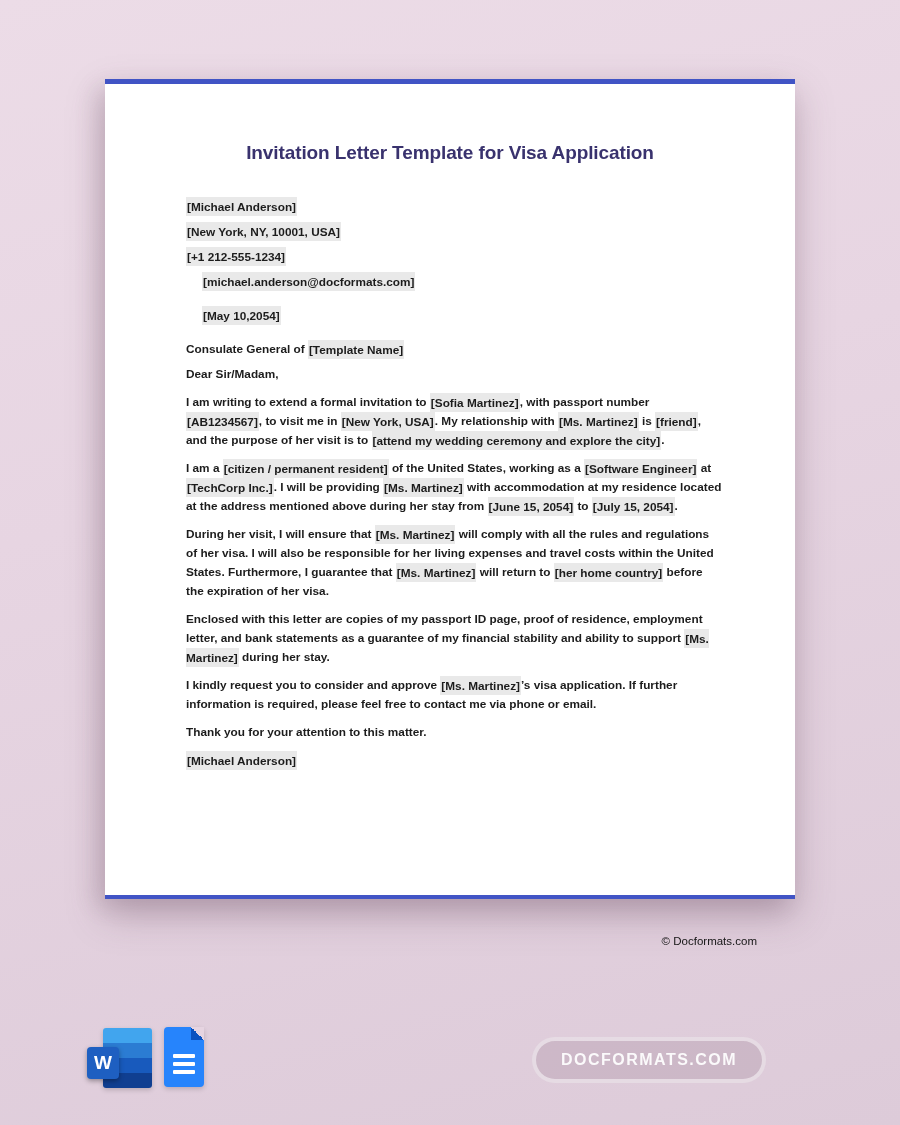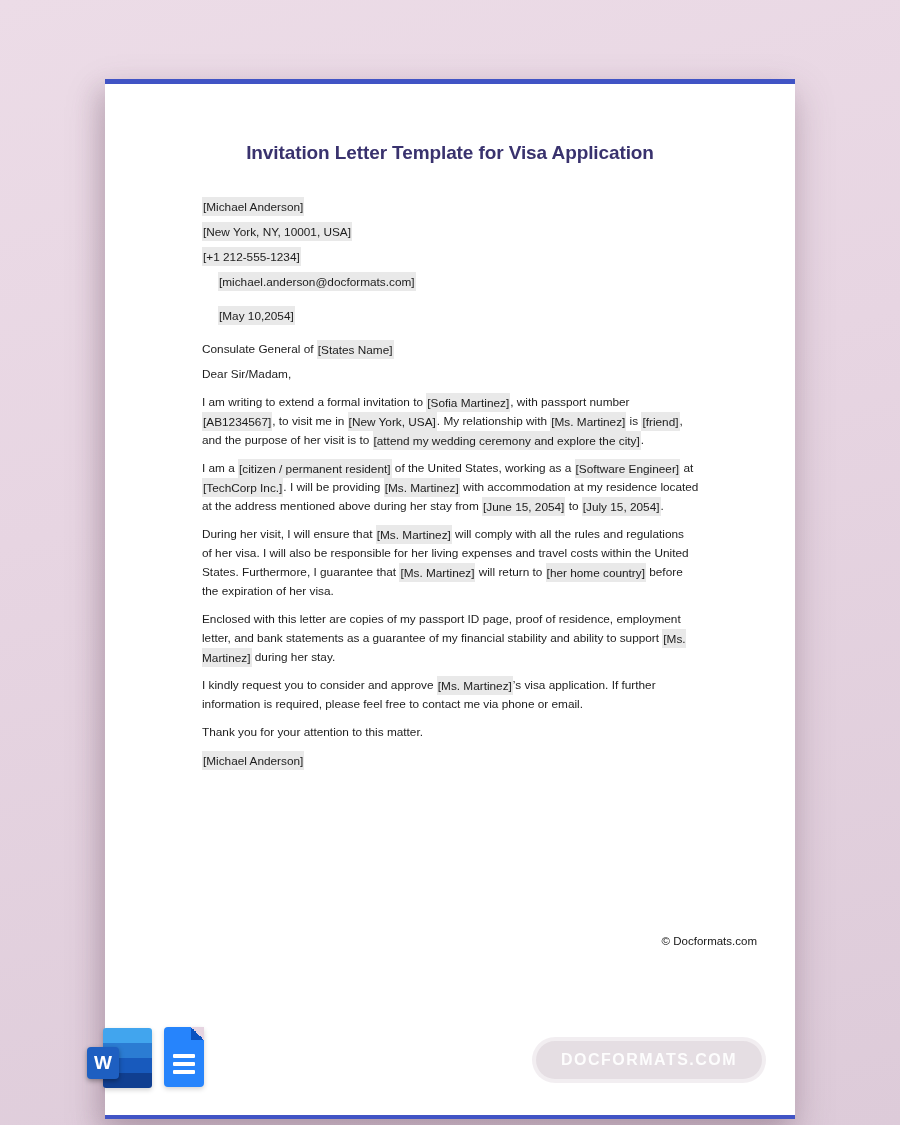--- a/index.html
+++ b/index.html
@@ -7,36 +7,36 @@
     width:900px;height:1125px;
     font-family:"Liberation Sans","DejaVu Sans",sans-serif;
     -webkit-font-smoothing:antialiased;
   }
   .stage{
     position:relative;width:900px;height:1125px;overflow:hidden;
     background:linear-gradient(165deg,#ecdce7 0%,#e7d5e2 40%,#ddcbd9 100%);
   }
   
   .doc-page{
-    position:absolute;left:105px;top:79px;width:690px;height:1040px;
+    position:absolute;left:105px;top:79px;width:690px;height:820px;
     box-sizing:border-box;background:#ffffff;
     border-top:5px solid var(--page-accent,#4154c5);
     border-bottom:4px solid var(--page-accent,#4154c5);
     box-shadow:0 16px 34px rgba(105,75,98,.34),-10px 8px 20px rgba(105,75,98,.14);
   }
   .doc-title{
     margin:57px 20px 0;text-align:center;
     font-size:19px;line-height:24px;font-weight:bold;letter-spacing:-.1px;
     color:var(--title-color,#39326e);
   }
   .doc-body{
     position:absolute;left:81px;top:113px;right:40px;
     font-size:11.8px;line-height:19px;color:var(--text-color,#1c1c1c);
   }
-  .para{margin:0 16px 9px;white-space:pre;}
+  .para{margin:0 0 9px;white-space:pre;font-weight:bold;}
   .mb6{margin-bottom:6px;}
   .mb15{margin-bottom:15px;padding-left:16px;}
   .hl{background-color:var(--highlight,#e9e9e9);padding:2.5px 1px;}
   .doc-footer{
     position:absolute;right:38px;top:851px;
     font-size:11.5px;line-height:13px;color:#161616;
   }
   
   .badges{position:absolute;left:87px;top:1026px;width:120px;height:62px;}
   .word-icon{position:absolute;left:0;top:0;width:66px;height:62px;}
@@ -89,21 +89,21 @@
     <h1 class="doc-title">Invitation Letter Template for Visa Application</h1>
 
     <div class="doc-body">
       <p class="para mb6"><span class="hl">[Michael Anderson]</span></p>
       <p class="para mb6"><span class="hl">[New York, NY, 10001, USA]</span></p>
       <p class="para mb6"><span class="hl">[+1 212-555-1234]</span></p>
       <p class="para mb15"><span class="hl">[michael.anderson@docformats.com]</span></p>
 
       <p class="para mb15"><span class="hl">[May 10,2054]</span></p>
 
-      <p class="para mb6"><span>Consulate General of </span><span class="hl">[States Name]</span></p>
+      <p class="para mb6"><span>Consulate General of </span><span class="hl">[Template Name]</span></p>
 
       <p class="para">Dear Sir/Madam,</p>
 
       <p class="para"><span>I am writing to extend a formal invitation to </span><span class="hl">[Sofia Martinez]</span><span>, with passport number
 </span><span class="hl">[AB1234567]</span><span>, to visit me in </span><span class="hl">[New York, USA]</span><span>. My relationship with </span><span class="hl">[Ms. Martinez]</span><span> is </span><span class="hl">[friend]</span><span>,
 and the purpose of her visit is to </span><span class="hl">[attend my wedding ceremony and explore the city]</span><span>.</span></p>
       <p class="para"><span>I am a </span><span class="hl">[citizen / permanent resident]</span><span> of the United States, working as a </span><span class="hl">[Software Engineer]</span><span> at
 </span><span class="hl">[TechCorp Inc.]</span><span>. I will be providing </span><span class="hl">[Ms. Martinez]</span><span> with accommodation at my residence located
 at the address mentioned above during her stay from </span><span class="hl">[June 15, 2054]</span><span> to </span><span class="hl">[July 15, 2054]</span><span>.</span></p>
       <p class="para"><span>During her visit, I will ensure that </span><span class="hl">[Ms. Martinez]</span><span> will comply with all the rules and regulations

